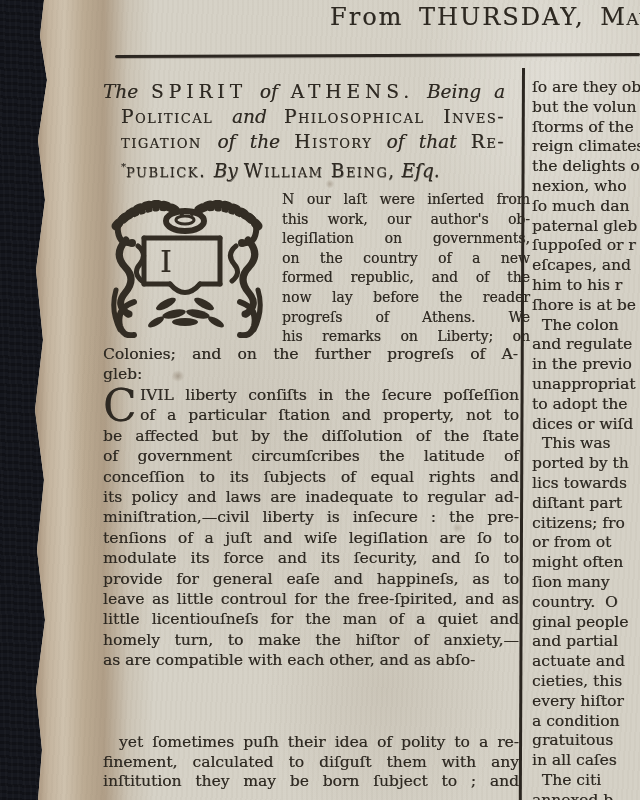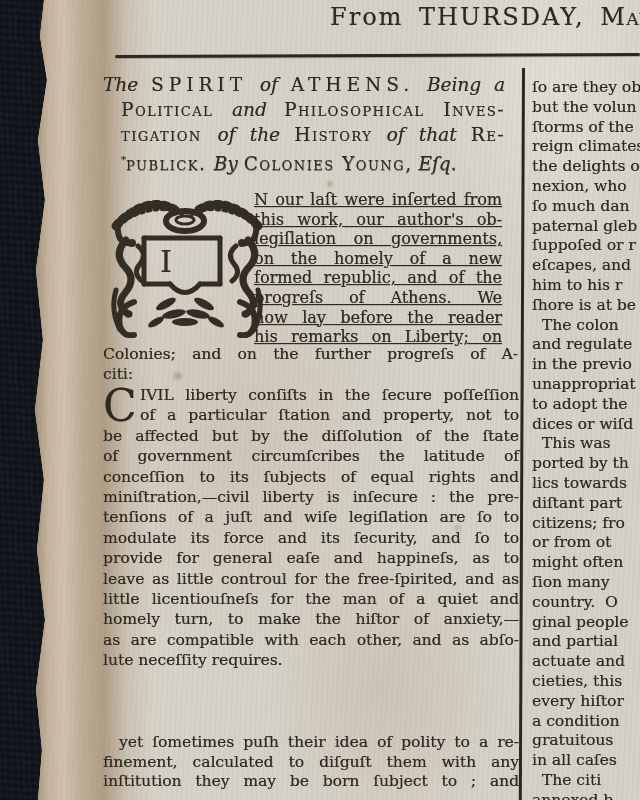--- a/index.html
+++ b/index.html
@@ -43,29 +43,29 @@
   .top-rule{
     position:absolute;left:83px;top:54px;width:525px;height:3px;
     background:#2c2721;transform:rotate(-0.2deg);border-radius:2px;
     box-shadow:0 1px 0 rgba(46,41,35,0.25);
   }
   .col-divider{
     position:absolute;left:490px;top:68px;width:2.5px;height:732px;
     background:#2b2620;transform:rotate(0.25deg);transform-origin:top;
   }
 
-  .title-block{ position:absolute;left:71px;top:72px;width:402px;font-size:18.5px; }
+  .title-block{ position:absolute;left:71px;top:79px;width:402px;font-size:18.5px; }
   .tline{ line-height:25px; text-align:justify; text-align-last:justify; }
   .tline:first-child{ padding-left:0; }
   .title-block .tline + .tline{ padding-left:18px; }
   .title-block .tline:last-child{ text-align-last:left; }
 
   .ornament{ position:absolute;left:76px;top:190px;width:158px;height:148px; }
 
-  .intro-narrow{ position:absolute;left:222px;top:190px;width:248px;font-size:16px;text-decoration:underline; }
+  .intro-narrow{ position:absolute;left:250px;top:190px;width:248px;font-size:14px; }
   .intro-narrow .jline{ line-height:19.6px; }
   .intro-wide{ position:absolute;left:71px;top:345px;width:415px;font-size:15.5px; }
   .intro-wide .jline{ line-height:19.6px; }
   .intro-wide .jline:last-child{ text-align-last:left; }
 
   .jline{ text-align:justify; text-align-last:justify; }
 
   .p1{ position:absolute;left:71px;top:385px;width:416px;font-size:15.5px; }
   .p1 .dropcap{
     position:absolute;left:0;top:1px;font-size:44px;line-height:40px;
@@ -88,21 +88,21 @@
 
   <div class="masthead"><span class="seg-r">From THURSDAY, </span><span class="seg-sc">May</span></div>
 
   <div class="top-rule"></div>
   <div class="col-divider"></div>
 
   <div class="title-block">
       <div class="tline"><span class="seg-i">The </span><span class="seg-sp">SPIRIT</span><span class="seg-r"> </span><span class="seg-i">of</span><span class="seg-r"> </span><span class="seg-sp">ATHENS.</span><span class="seg-r"> </span><span class="seg-i">Being a</span></div>
       <div class="tline"><span class="seg-sc">Political </span><span class="seg-i">and</span><span class="seg-r"> </span><span class="seg-sc">Philosophical Inves-</span></div>
       <div class="tline"><span class="seg-sc">tigation </span><span class="seg-i">of the</span><span class="seg-r"> </span><span class="seg-sc">History</span><span class="seg-r"> </span><span class="seg-i">of that</span><span class="seg-r"> </span><span class="seg-sc">Re-</span></div>
-      <div class="tline"><span class="seg-ast">*</span><span class="seg-sc">publick.  </span><span class="seg-i">By</span><span class="seg-r"> </span><span class="seg-sc">Colonies Young,</span><span class="seg-r"> </span><span class="seg-i">Eſq.</span></div>
+      <div class="tline"><span class="seg-ast">*</span><span class="seg-sc">publick.  </span><span class="seg-i">By</span><span class="seg-r"> </span><span class="seg-sc">William Being,</span><span class="seg-r"> </span><span class="seg-i">Eſq.</span></div>
     </div>
 
   <svg class="ornament" viewBox="0 0 158 148" xmlns="http://www.w3.org/2000/svg">
     <g stroke="#332d24" fill="none" stroke-linecap="round">
 
       <path d="M8,36 C28,14 52,8 70,22" stroke-width="9" stroke-dasharray="4 5"></path>
       <path d="M150,36 C130,14 104,8 88,22" stroke-width="9" stroke-dasharray="4 5"></path>
       <path d="M20,28 C40,18 60,16 74,24" stroke-width="4" stroke-dasharray="3 4"></path>
       <path d="M138,28 C118,18 98,16 84,24" stroke-width="4" stroke-dasharray="3 4"></path>
 
@@ -143,48 +143,48 @@
       <ellipse cx="48" cy="132" rx="9" ry="3.5" transform="rotate(-30 48 132)"></ellipse>
       <ellipse cx="108" cy="132" rx="9" ry="3.5" transform="rotate(30 108 132)"></ellipse>
       <text x="52" y="82" font-size="30" font-family="DejaVu Serif, serif">I</text>
     </g>
   </svg>
 
   <div class="intro-narrow">
       <div class="jline">N our laſt were inſerted from</div>
       <div class="jline">this work, our author's ob-</div>
       <div class="jline">legiſlation on governments,</div>
-      <div class="jline">on the homely of a new</div>
+      <div class="jline">on the country of a new</div>
       <div class="jline">formed republic, and of the</div>
+      <div class="jline">now lay before the reader</div>
       <div class="jline">progreſs of Athens.  We</div>
-      <div class="jline">now lay before the reader</div>
       <div class="jline">his remarks on Liberty; on</div>
     </div>
   <div class="intro-wide">
       <div class="jline">Colonies; and on the further progreſs of A-</div>
-      <div class="jline">citi:</div>
+      <div class="jline">gleb:</div>
     </div>
 
   <div class="p1">
     <span class="dropcap">C</span>
     <div class="p1-lines">
         <div class="jline">IVIL liberty conſiſts in the ſecure poſſeſſion</div>
         <div class="jline">of a particular ſtation and property, not to</div>
         <div class="jline">be affected but by the diſſolution of the ſtate</div>
         <div class="jline">of government circumſcribes the latitude of</div>
         <div class="jline">conceſſion to its ſubjects of equal rights and</div>
+        <div class="jline">its policy and laws are inadequate to regular ad-</div>
         <div class="jline">miniſtration,—civil liberty is inſecure : the pre-</div>
         <div class="jline">tenſions of a juſt and wiſe legiſlation are ſo to</div>
         <div class="jline">modulate its force and its ſecurity, and ſo to</div>
         <div class="jline">provide for general eaſe and happineſs, as to</div>
         <div class="jline">leave as little controul for the free-ſpirited, and as</div>
         <div class="jline">little licentiouſneſs for the man of a quiet and</div>
         <div class="jline">homely turn, to make the hiſtor of anxiety,—</div>
         <div class="jline">as are compatible with each other, and as abſo-</div>
-        <div class="jline">lute neceſſity requires.</div>
       </div>
   </div>
 
   <div class="p2">
       <div class="jline">yet ſometimes puſh their idea of polity to a re-</div>
       <div class="jline">finement, calculated to diſguſt them with any</div>
       <div class="jline">inſtitution they may be born ſubject to ; and</div>
     </div>
 
   <div class="rcol">

